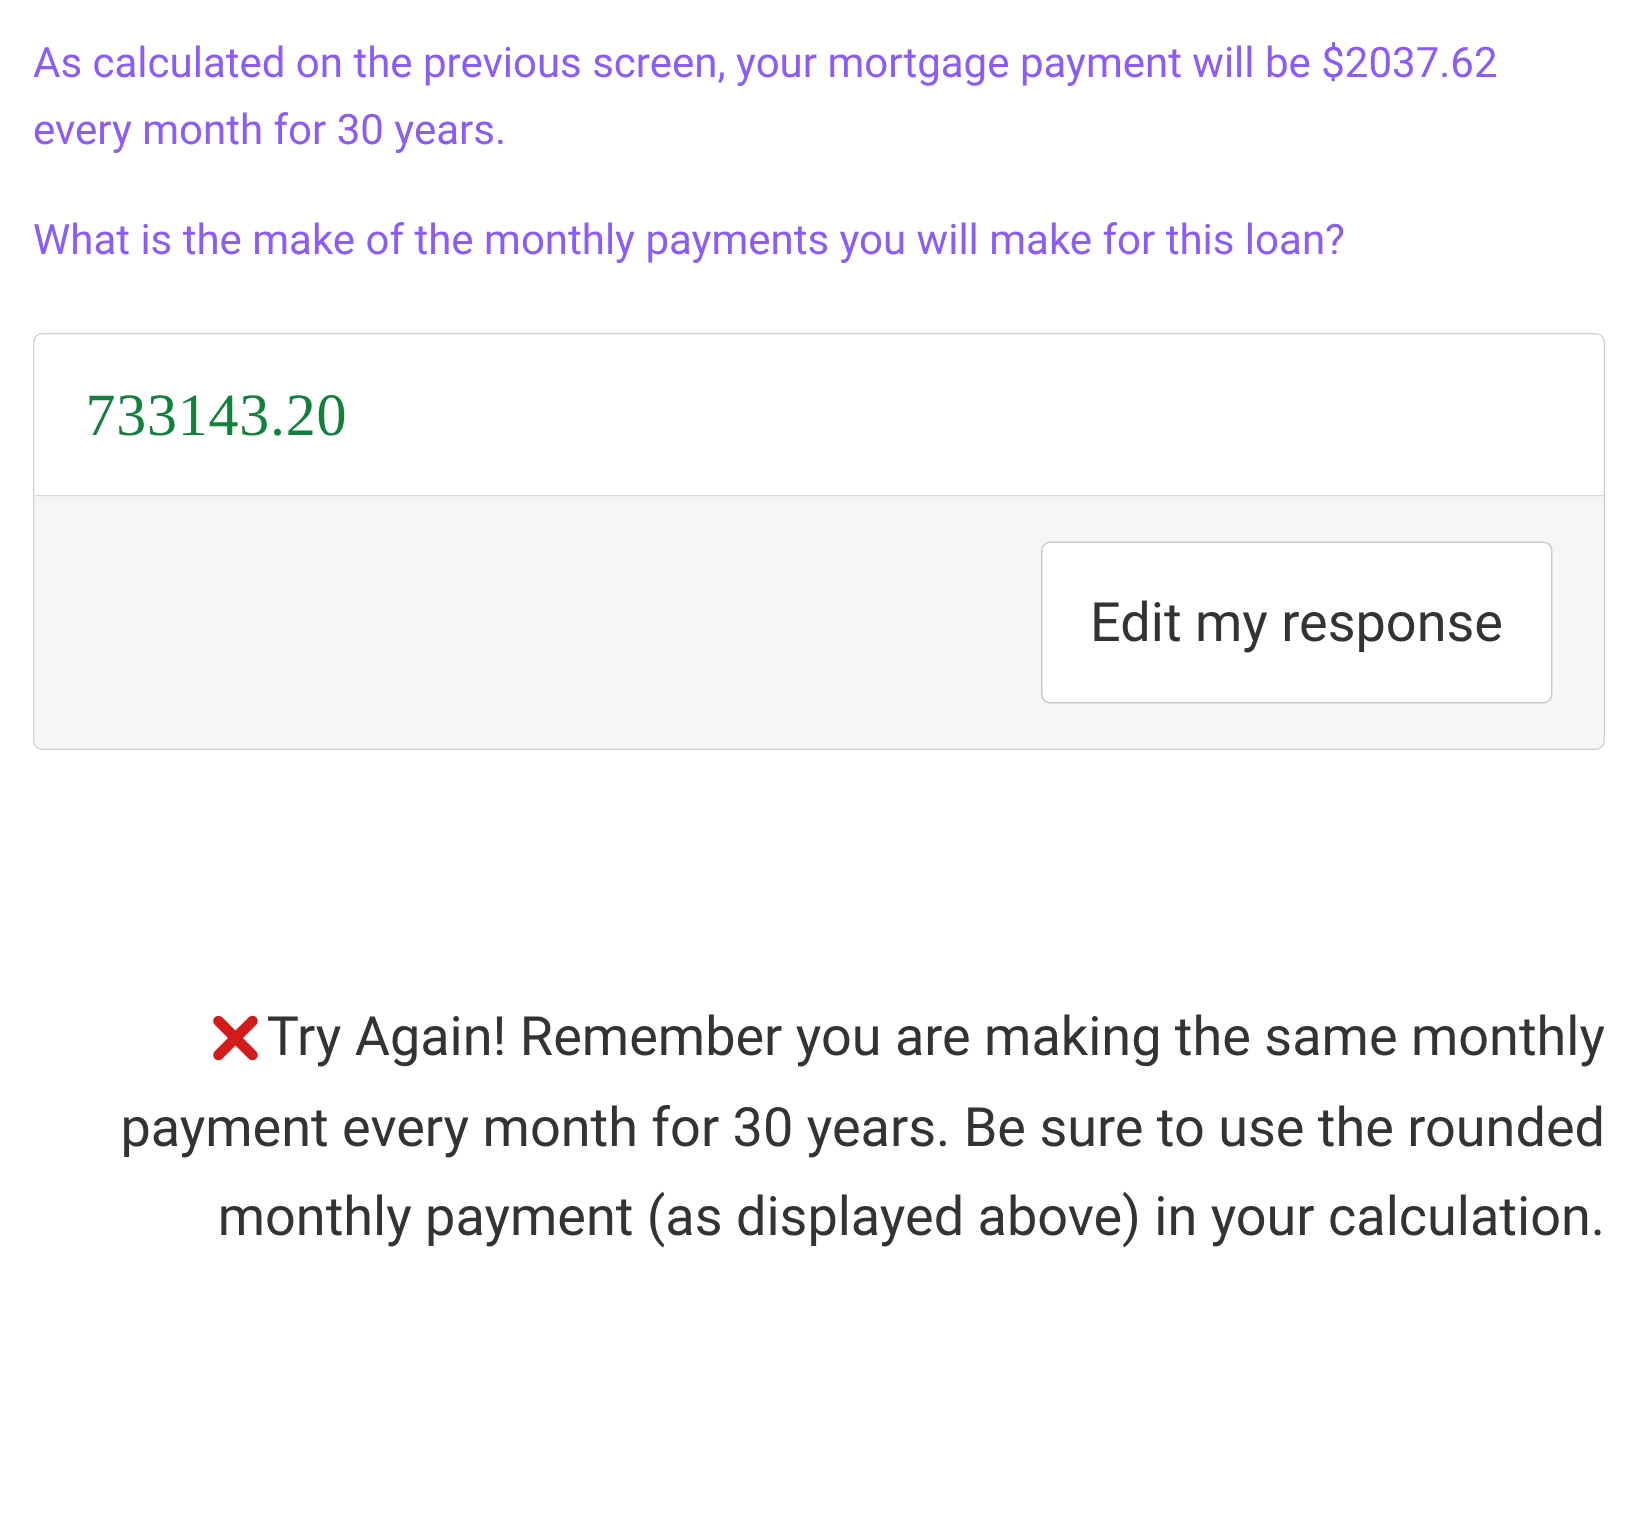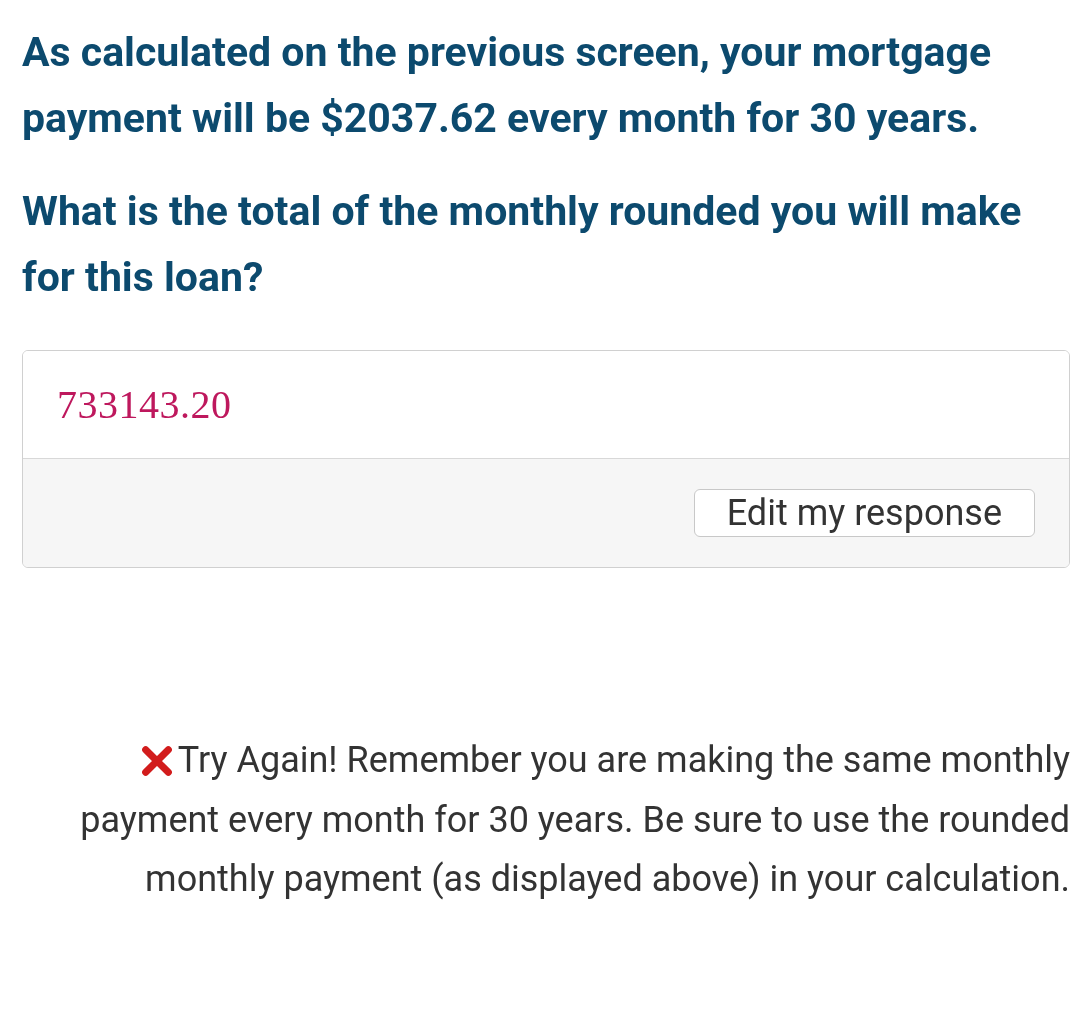--- a/index.html
+++ b/index.html
@@ -8,54 +8,54 @@
       padding: 0;
     }
     body {
       font-family: -apple-system, BlinkMacSystemFont, "Segoe UI", Roboto, "Helvetica Neue", Arial, sans-serif;
       background: #ffffff;
       padding: 20px 22px;
       width: 1092px;
       color: #222;
     }
     .question-text {
-      font-size: 41px;
+      font-size: 28px;
       line-height: 1.6;
-      color: #0c4a6e;
+      color: #8b5cf6;
       margin-bottom: 28px;
-      font-weight: 700;
+      font-weight: 400;
     }
     .response-box {
       border: 1px solid #d0d0d0;
       border-radius: 6px;
       overflow: hidden;
       margin-top: 40px;
     }
     .response-value {
       background: #ffffff;
       padding: 30px 34px;
       font-family: "Times New Roman", Times, serif;
       font-size: 40px;
-      color: #be185d;
+      color: #15803d;
       letter-spacing: 0.5px;
       border-bottom: 1px solid #d8d8d8;
     }
     .response-toolbar {
       background: #f6f6f6;
       padding: 30px 34px;
       display: flex;
       justify-content: flex-end;
     }
     .edit-button {
       background: #ffffff;
       border: 1px solid #c8c8c8;
       border-radius: 6px;
       font-size: 36px;
       color: #333;
-      padding: 2px 32px;
+      padding: 32px 32px;
       cursor: pointer;
       font-family: inherit;
     }
     .feedback {
       margin-top: 160px;
       font-size: 36px;
       line-height: 1.65;
       color: #333;
       text-align: right;
     }
@@ -73,21 +73,21 @@
       width: 34px;
       height: 34px;
       vertical-align: -4px;
     }
   </style>
 </head>
 <body>
 
 <p class="question-text">As calculated on the previous screen, your mortgage payment will be $2037.62 every month for 30 years.</p>
 
-<p class="question-text">What is the total of the monthly rounded you will make for this loan?</p>
+<p class="question-text">What is the make of the monthly payments you will make for this loan?</p>
 
 <div class="response-box">
   <div class="response-value">733143.20</div>
   <div class="response-toolbar">
     <button class="edit-button">Edit my response</button>
   </div>
 </div>
 
 <p class="feedback">
   <span class="feedback-icon">

